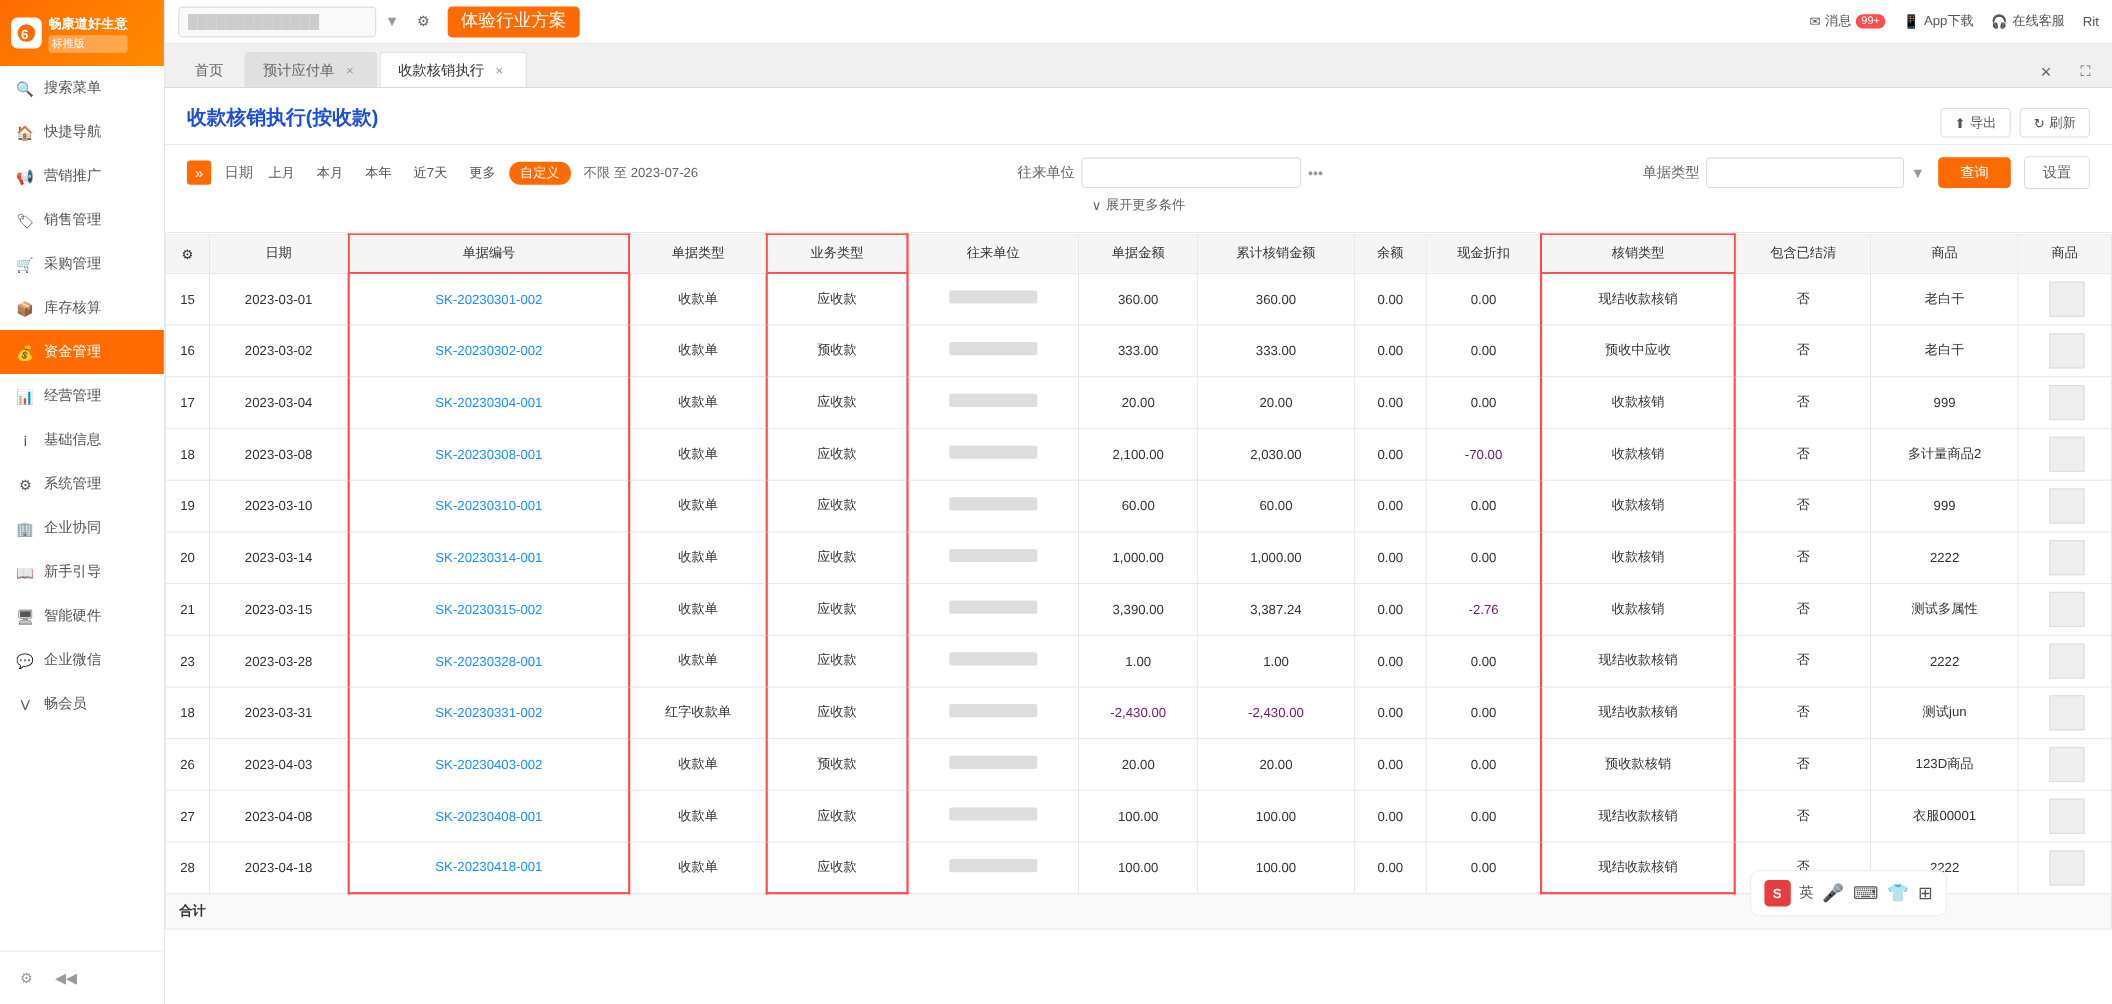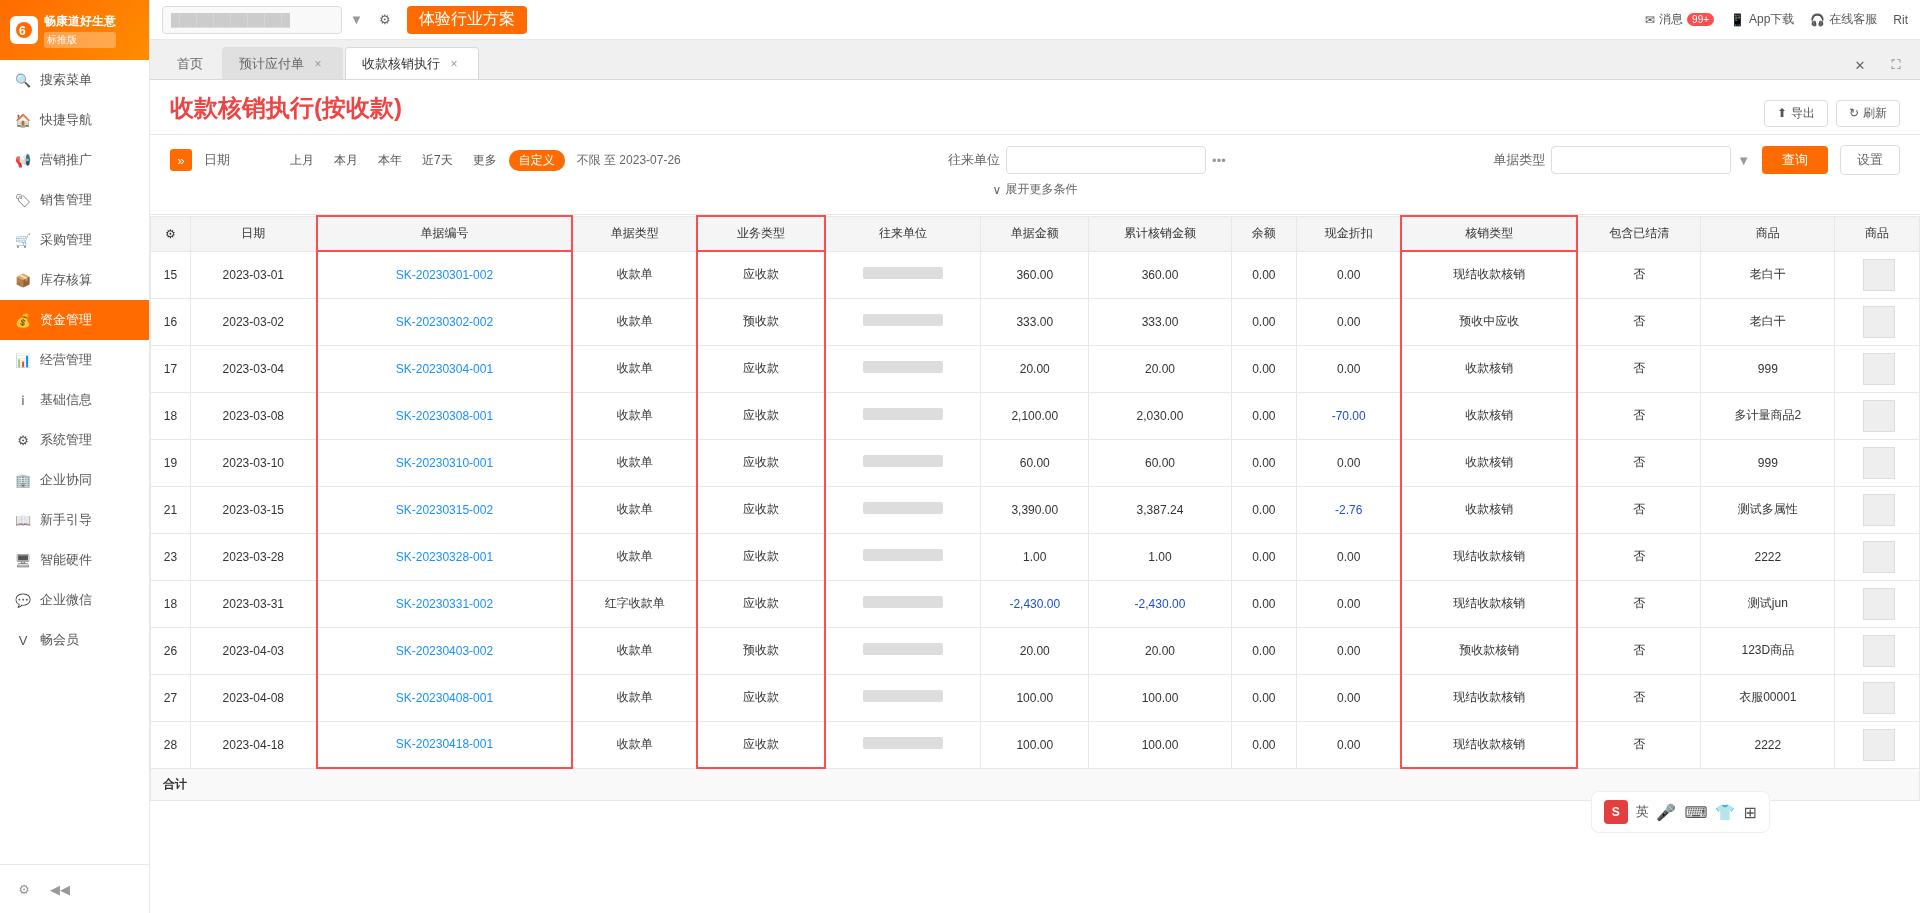--- a/index.html
+++ b/index.html
@@ -36,48 +36,48 @@
     .tab { height: 32px; padding: 0 16px; display: flex; align-items: center; gap: 6px; cursor: pointer; font-size: 13px; border-radius: 4px 4px 0 0; border: 1px solid transparent; border-bottom: none; background: #e0e0e0; color: #666; margin-right: 2px; }
     .tab.active { background: #fff; border-color: #d9d9d9; color: #333; }
     .tab-home { background: transparent; border-color: transparent; color: #666; }
     .tab-close { width: 16px; height: 16px; display: flex; align-items: center; justify-content: center; border-radius: 50%; color: #999; font-size: 12px; }
     .tabs-actions { margin-left: auto; display: flex; align-items: center; gap: 8px; }
     .tabs-action-icon { width: 28px; height: 28px; display: flex; align-items: center; justify-content: center; cursor: pointer; color: #666; }
 
     
     .content { flex: 1; overflow: hidden; display: flex; flex-direction: column; background: #f5f5f5; }
     .page-header { background: #fff; padding: 12px 20px 0; border-bottom: 1px solid #e8e8e8; flex-shrink: 0; }
-    .page-title { font-size: 24px; font-weight: bold; color: #ef4444; padding-bottom: 10px; }
+    .page-title { font-size: 18px; font-weight: bold; color: #1d4ed8; padding-bottom: 10px; }
     .page-header-actions { display: flex; justify-content: flex-end; gap: 8px; padding: 6px 0; }
 
     
     .filter-area { background: #fff; padding: 10px 20px; border-bottom: 1px solid #e8e8e8; flex-shrink: 0; }
     .filter-row { display: flex; align-items: center; gap: 12px; flex-wrap: wrap; }
     .filter-item { display: flex; align-items: center; gap: 6px; }
     .filter-label { color: #666; font-size: 13px; }
-    .filter-dates { display: flex; align-items: center; gap: 4px; margin-left: 46px; }
+    .filter-dates { display: flex; align-items: center; gap: 4px; }
     .filter-date-btn { padding: 2px 8px; border-radius: 3px; cursor: pointer; font-size: 12px; color: #555; border: none; background: transparent; }
     .filter-date-btn.custom { color: white; background: #ff6b00; border-radius: 10px; padding: 2px 10px; }
     .filter-date-range { color: #666; font-size: 12px; }
     .filter-input { width: 200px; height: 28px; border: 1px solid #ddd; border-radius: 4px; padding: 0 8px; font-size: 12px; }
     .filter-select { width: 180px; height: 28px; border: 1px solid #ddd; border-radius: 4px; padding: 0 8px; font-size: 12px; color: #aaa; }
     .query-btn { padding: 5px 20px; background: #ff6b00; color: white; border: none; border-radius: 4px; cursor: pointer; font-size: 13px; }
     .settings-btn { padding: 5px 16px; background: #fff; color: #666; border: 1px solid #ddd; border-radius: 4px; cursor: pointer; font-size: 13px; }
     .collapse-btn { width: 22px; height: 22px; background: #ff6b00; color: white; border: none; border-radius: 3px; cursor: pointer; display: flex; align-items: center; justify-content: center; flex-shrink: 0; }
     .filter-expand { text-align: center; padding: 6px; font-size: 12px; color: #666; cursor: pointer; display: flex; align-items: center; justify-content: center; gap: 4px; }
 
     
     .table-area { flex: 1; overflow: auto; padding: 0; background: #fff; margin: 0; }
     table { width: 100%; border-collapse: collapse; font-size: 12px; }
     thead th { background: #f5f5f5; border: 1px solid #e8e8e8; padding: 8px 8px; text-align: center; font-weight: normal; color: #333; position: sticky; top: 0; z-index: 2; white-space: nowrap; }
     tbody td { border: 1px solid #e8e8e8; padding: 7px 8px; text-align: center; color: #333; white-space: nowrap; }
     tbody tr.selected-row { background: #fff7f0; }
     tbody tr.total-row { background: #f9f9f9; font-weight: bold; }
     .link-text { color: #1890ff; cursor: pointer; text-decoration: none; }
-    .negative { color: #1d4ed8; }
+    .negative { color: #701a75; }
     .export-btn { padding: 4px 12px; border: 1px solid #ddd; border-radius: 4px; background: #fff; cursor: pointer; font-size: 12px; color: #555; display: flex; align-items: center; gap: 4px; }
     .refresh-btn { padding: 4px 12px; border: 1px solid #ddd; border-radius: 4px; background: #fff; cursor: pointer; font-size: 12px; color: #555; display: flex; align-items: center; gap: 4px; }
     
     .watermark { position: fixed; bottom: 80px; right: 150px; z-index: 100; display: flex; align-items: center; gap: 8px; background: rgba(255,255,255,0.9); border: 1px solid #eee; border-radius: 8px; padding: 8px 12px; }
     .watermark-logo { width: 24px; height: 24px; background: #e53e3e; border-radius: 4px; display: flex; align-items: center; justify-content: center; color: white; font-size: 12px; font-weight: bold; }
     .watermark-icons { display: flex; gap: 8px; color: #555; font-size: 16px; }
   </style>
 </head>
 <body>
 
@@ -371,20 +371,38 @@
     <td class="">60.00</td>
     <td class="">60.00</td>
     <td>0.00</td>
     <td class="">0.00</td>
     <td style="border-left:2px solid #ff4d4f;border-right:2px solid #ff4d4f;">收款核销</td>
     <td>否</td>
     <td>999</td>
     <td><div style="width:32px;height:32px;background:#eee;border:1px solid #ddd;display:inline-block;vertical-align:middle;margin-left:4px;"></div></td>
   </tr>
             <tr>
+    <td>20</td>
+    <td>2023-03-14</td>
+    <td style="border-left:2px solid #ff4d4f;border-right:2px solid #ff4d4f;">
+      <a class="link-text">SK-20230314-001</a>
+    </td>
+    <td>收款单</td>
+    <td style="border-left:2px solid #ff4d4f;border-right:2px solid #ff4d4f;">应收款</td>
+    <td><span style="display:inline-block;width:80px;height:12px;background:#ddd;border-radius:2px;"></span></td>
+    <td class="">1,000.00</td>
+    <td class="">1,000.00</td>
+    <td>0.00</td>
+    <td class="">0.00</td>
+    <td style="border-left:2px solid #ff4d4f;border-right:2px solid #ff4d4f;">收款核销</td>
+    <td>否</td>
+    <td>2222</td>
+    <td><div style="width:32px;height:32px;background:#eee;border:1px solid #ddd;display:inline-block;vertical-align:middle;margin-left:4px;"></div></td>
+  </tr>
+            <tr>
     <td>21</td>
     <td>2023-03-15</td>
     <td style="border-left:2px solid #ff4d4f;border-right:2px solid #ff4d4f;">
       <a class="link-text">SK-20230315-002</a>
     </td>
     <td>收款单</td>
     <td style="border-left:2px solid #ff4d4f;border-right:2px solid #ff4d4f;">应收款</td>
     <td><span style="display:inline-block;width:80px;height:12px;background:#ddd;border-radius:2px;"></span></td>
     <td class="">3,390.00</td>
     <td class="">3,387.24</td>

